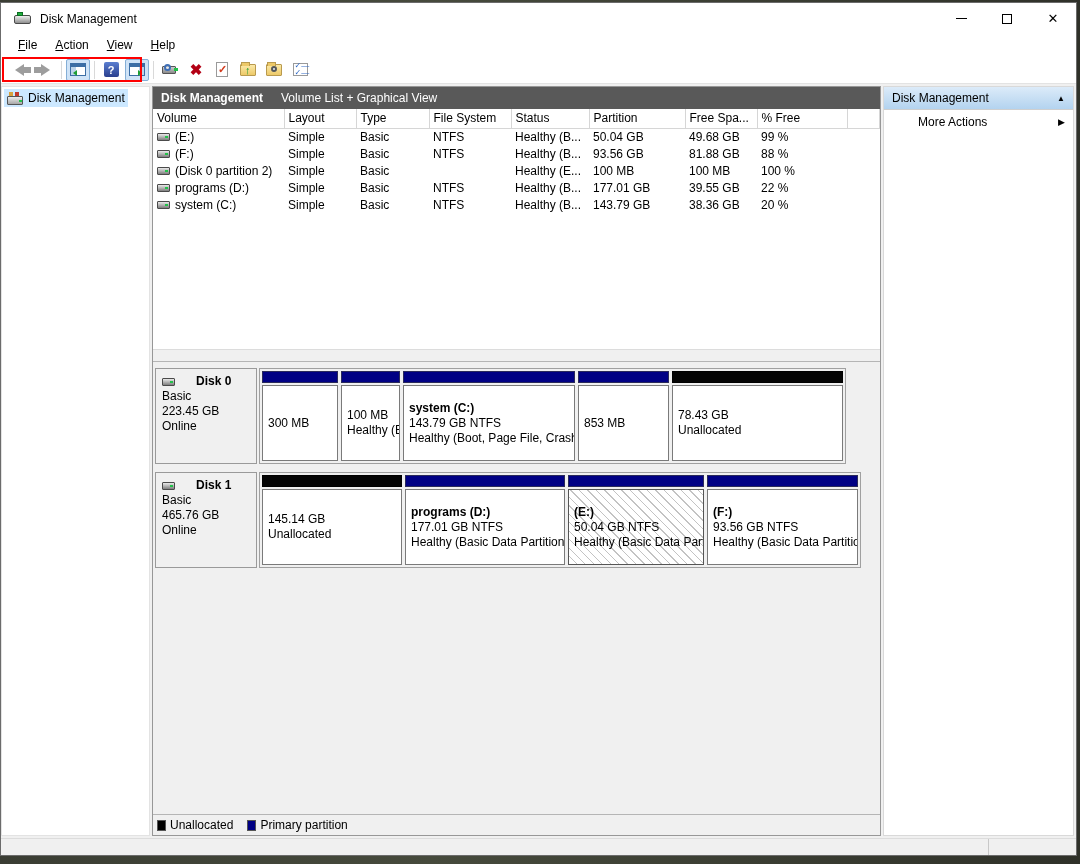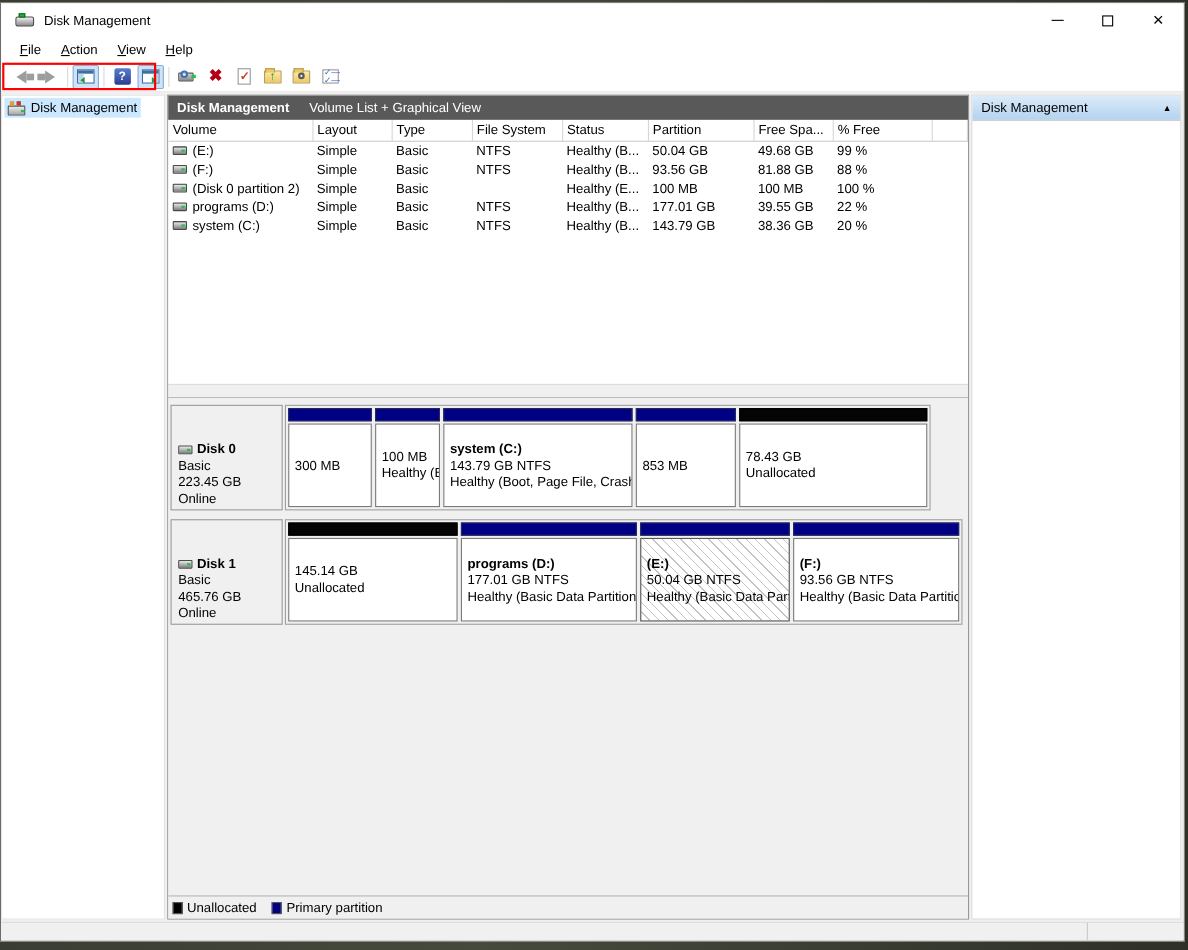--- a/index.html
+++ b/index.html
@@ -90,33 +90,33 @@
   table.vt td { padding:1px 4px; height:17px; white-space:nowrap; overflow:hidden; }
   td.volcell { display:flex; align-items:center; gap:5px; }
   .drive-mini { width:13px; height:8px; background:linear-gradient(#e9e9e9,#7e7e7e); border:1px solid #4a4a4a; border-radius:1px; position:relative; flex:0 0 auto; }
   .drive-mini::after { content:""; position:absolute; right:1px; top:2px; width:3px; height:2px; background:#22c24a; }
 
   .hscroll { height:13px; background:#f0f0f0; border-top:1px solid #dcdcdc; border-bottom:1px solid #b5b5b5; flex:0 0 auto; }
 
   .graphic { flex:1 1 auto; background:#f0f0f0; padding-top:6px; min-height:0; }
   .disk-row { display:flex; margin-left:2px; margin-bottom:8px; }
   .disk-label { width:102px; height:96px; background:#f0f0f0; border:1px solid #9a9a9a; padding:5px 0 0 6px; line-height:15px; flex:0 0 auto; }
-  .disk-label .dn { font-weight:bold; display:flex; align-items:center; gap:4px;margin-top:27px; }
+  .disk-label .dn { font-weight:bold; display:flex; align-items:center; gap:21px; }
   .part-area { display:flex; gap:3px; margin-left:2px; border:1px solid #a0a0a0; background:#f0f0f0; padding:2px; height:96px; }
   .pblock { display:flex; flex-direction:column; }
   .phead { height:12px; border:1px solid #2a2a5a; flex:0 0 auto; }
   .phead.navy { background:#000084; }
   .phead.black { background:#040404; border-color:#000; }
   .pbody { flex:1 1 auto; margin-top:2px; background:#fff; border:1px solid #7a7a7a; display:flex; flex-direction:column; justify-content:center; padding-left:5px; line-height:15px; overflow:hidden; }
   .pbody .pname { font-weight:bold; white-space:nowrap; }
   .pbody .pline { white-space:nowrap; }
   .pbody.hatch { background:repeating-linear-gradient(45deg,#fff 0px,#fff 5px,#c3c3c3 5px,#c3c3c3 6px); border-color:#555; }
 
   .w78{width:76px} .w59{width:59px} .w172{width:172px} .w91{width:91px} .w171{width:171px}
-  .w156{width:154px} .w160{width:160px} .w136{width:136px} .w151{width:151px}
+  .w156{width:140px} .w160{width:160px} .w136{width:136px} .w151{width:151px}
 
   .legend { height:21px; background:#f0f0f0; border-top:1px solid #b5b5b5; display:flex; align-items:center; padding-left:4px; gap:6px; flex:0 0 auto; }
   .swatch { width:9px; height:11px; border:1px solid #555; display:inline-block; }
   .legend-item { display:flex; align-items:center; gap:4px; margin-right:8px; }
 
   .actions-pane { width:191px; background:#fff; border:1px solid #d9d9d9; margin-left:2px; flex:0 0 auto; display:flex; flex-direction:column; }
   .ap-header { height:22px; background:#f0f0f0; border-bottom:1px solid #b0b0b0; display:flex; align-items:center; padding-left:7px; font-weight:bold; flex:0 0 auto; }
   .ap-group { height:23px; background:linear-gradient(#dcebf9,#b3d3ef); border-bottom:1px solid #cfcfcf; display:flex; align-items:center; padding:0 8px; flex:0 0 auto; }
   .ap-group .caret { margin-left:auto; font-size:8px; }
   .ap-more { height:23px; display:flex; align-items:center; padding:0 8px 0 34px; flex:0 0 auto; }
@@ -451,20 +451,24 @@
             <span>Primary partition</span>
           </span>
         </div>
       </div>
 
       <div class="actions-pane">
         <div class="ap-group">
           <span>Disk Management</span>
           <span class="caret">▲</span>
         </div>
+        <div class="ap-more">
+          <span>More Actions</span>
+          <span class="caret">▶</span>
+        </div>
       </div>
     </div>
 
     <div class="statusbar">
       <div class="sb-main"></div>
       <div class="sb-grip"></div>
     </div>
 
   </div>
 </div>

